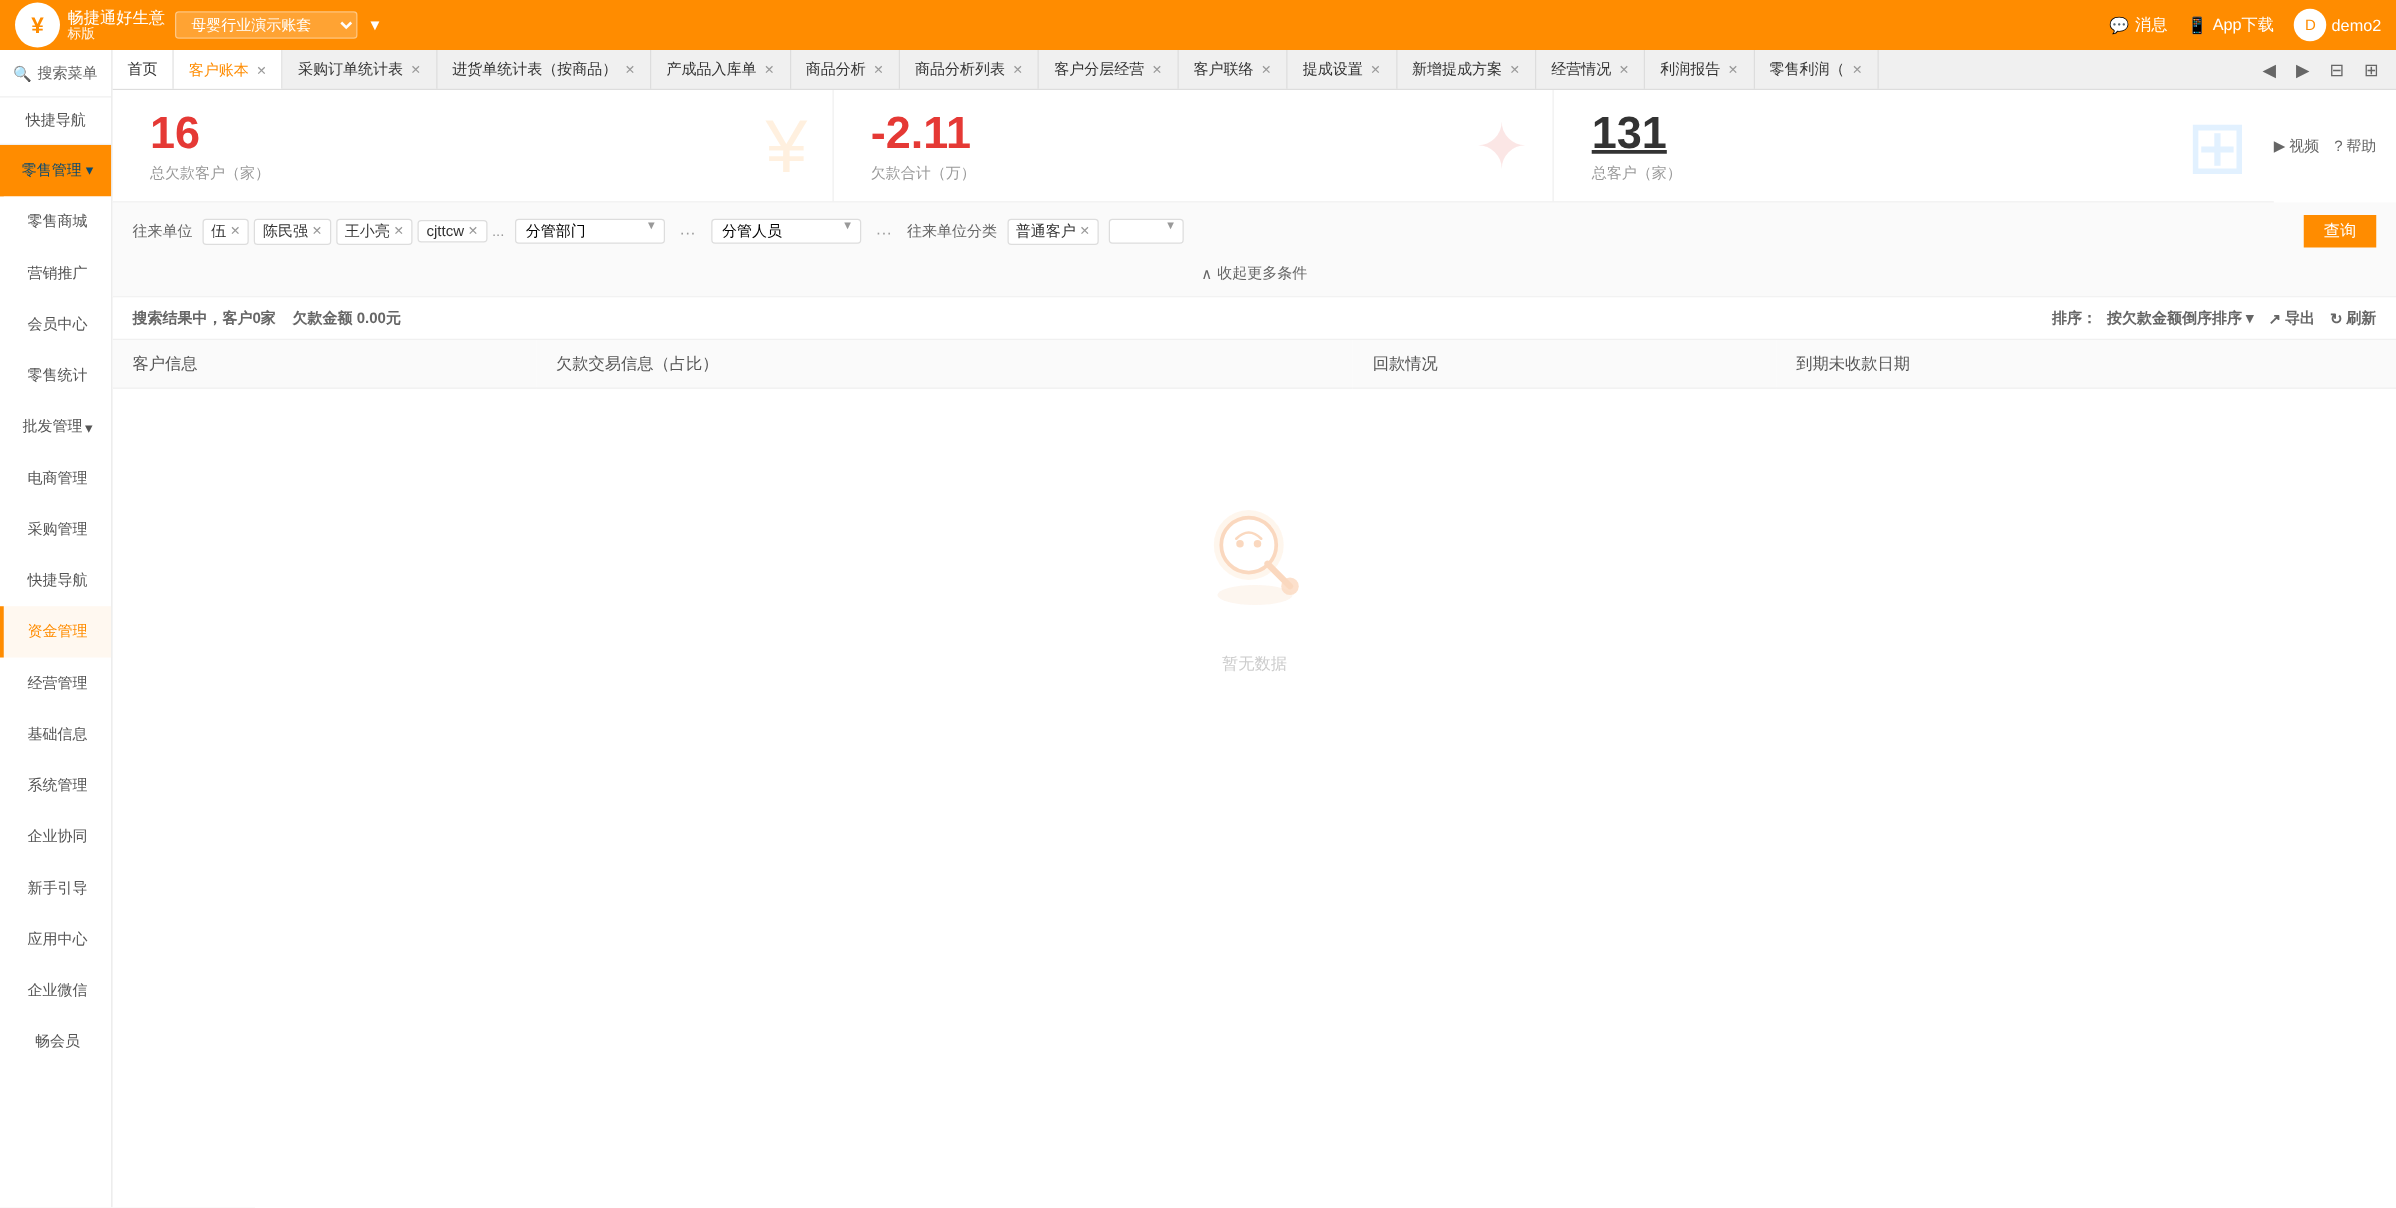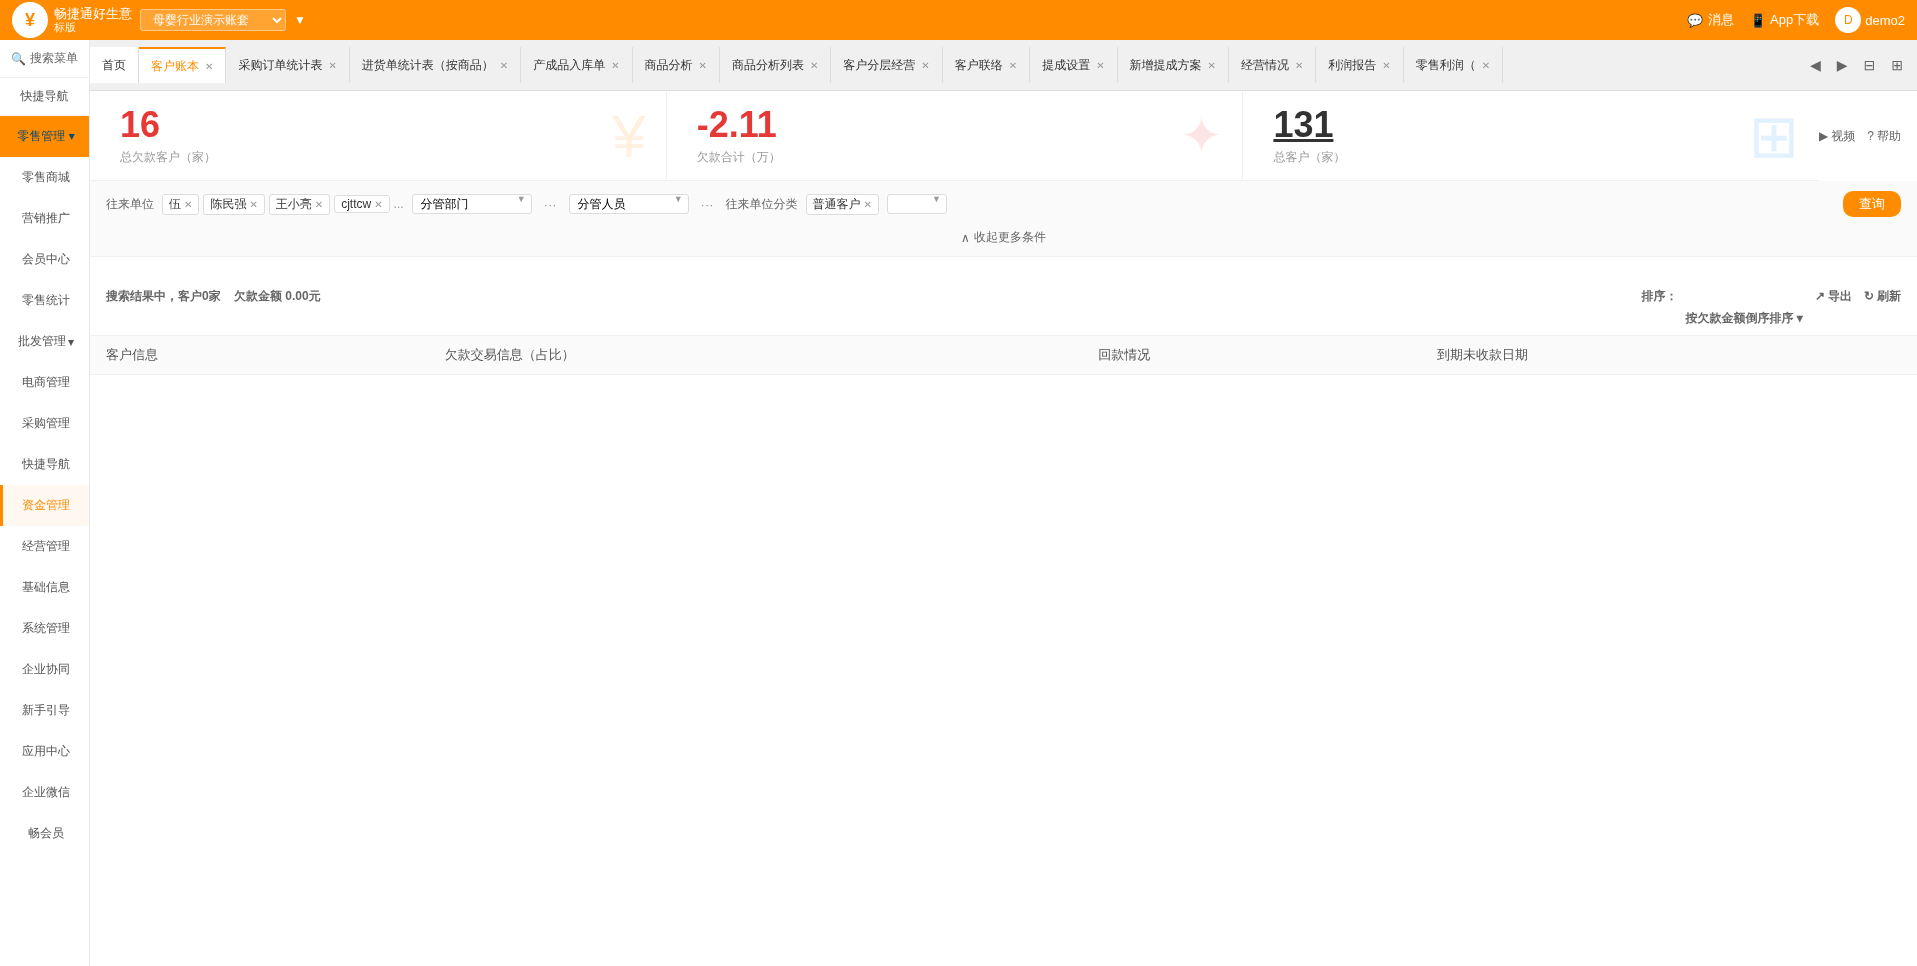--- a/index.html
+++ b/index.html
@@ -27,21 +27,21 @@
     .sidebar-search-btn { background: none; border: none; color: #666; font-size: 12px; cursor: pointer; display: flex; align-items: center; gap: 4px; justify-content: center; width: 100%; }
     .sidebar-nav-btn { padding: 10px 8px; border-bottom: 1px solid #f0f0f0; text-align: center; cursor: pointer; color: #555; font-size: 12px; }
     .sidebar-item { padding: 12px 4px; text-align: center; cursor: pointer; color: #555; font-size: 12px; border-left: 3px solid transparent; }
     .sidebar-item.active { background: #ff8c00; color: #0c4a6e; border-left-color: #ff8c00; }
     .sidebar-item.has-sub { display: flex; align-items: center; justify-content: center; gap: 2px; }
 
     
     .content-area { flex: 1; display: flex; flex-direction: column; overflow: hidden; }
 
     
-    .tab-bar { height: 51px; background: #f0f0f0; display: flex; align-items: center; overflow: hidden; border-bottom: 1px solid #ddd; flex-shrink: 0; }
+    .tab-bar { height: 32px; background: #f0f0f0; display: flex; align-items: center; overflow: hidden; border-bottom: 1px solid #ddd; flex-shrink: 0; }
     .tab-item { height: 36px; padding: 0 12px; display: flex; align-items: center; gap: 6px; font-size: 12px; cursor: pointer; border-right: 1px solid #ddd; white-space: nowrap; flex-shrink: 0; }
     .tab-item.active { background: #fff; color: #ff8c00; border-top: 2px solid #ff8c00; }
     .tab-item.home { background: #fff; }
     .tab-close { font-size: 10px; color: #999; cursor: pointer; }
     .tab-actions { margin-left: auto; display: flex; align-items: center; padding-right: 8px; gap: 4px; }
     .tab-action-btn { padding: 2px 6px; cursor: pointer; color: #666; font-size: 14px; }
 
     
     .page-content { flex: 1; overflow: auto; background: #fff; }
 
@@ -82,21 +82,21 @@
     .result-actions { display: flex; align-items: center; gap: 12px; }
     .result-action { cursor: pointer; color: #666; display: flex; align-items: center; gap: 3px; }
 
     
     .data-table { width: 100%; border-collapse: collapse; }
     .data-table th { background: #fafafa; padding: 10px 16px; text-align: left; font-size: 13px; color: #555; font-weight: normal; border-bottom: 1px solid #f0f0f0; }
     .empty-area { display: flex; flex-direction: column; align-items: center; justify-content: center; padding: 80px 0; color: #ccc; font-size: 13px; }
     .empty-icon { font-size: 80px; margin-bottom: 12px; opacity: 0.4; }
 
     
-    .btn-orange { background: #ff8c00; color: #fff; border: none; border-radius: 10px; padding: 4px 16px; font-size: 13px; cursor: pointer; }
+    .btn-orange { background: #ff8c00; color: #fff; border: none; border-radius: 0; padding: 4px 16px; font-size: 13px; cursor: pointer; }
   </style>
 </head>
 <body>
 
 <div class="app-wrapper">
 
   <div class="top-bar">
     <div class="top-bar-left">
       <div class="logo-area">
         <div class="logo-icon">¥</div>
@@ -359,21 +359,21 @@
 
         <div class="search-result-bar">
           <div>
             <span>搜索结果中，客户0家</span>
             &nbsp;&nbsp;
             <span>欠款金额 0.00元</span>
           </div>
           <div class="result-actions">
             <div class="result-sort">
               <span>排序：</span>
-              <span style="cursor:pointer;margin-top:45px;">
+              <span style="cursor:pointer;">
                 按欠款金额倒序排序
                 <span>▾</span>
               </span>
             </div>
             <span class="result-action">
               <span>↗</span>
               <span>导出</span>
             </span>
             <span class="result-action">
               <span>↻</span>
@@ -388,17 +388,33 @@
               <th>客户信息</th>
               <th>欠款交易信息（占比）</th>
               <th>回款情况</th>
               <th>到期未收款日期</th>
             </tr>
           </thead>
           <tbody>
           </tbody>
         </table>
 
+        <div class="empty-area">
+          <div class="empty-icon">
+            
+            <svg width="100" height="100" viewBox="0 0 100 100" fill="none" xmlns="http://www.w3.org/2000/svg">
+              <ellipse cx="50" cy="85" rx="30" ry="8" fill="#f5d0b0" opacity="0.5"></ellipse>
+              <circle cx="45" cy="45" r="28" fill="#fde0c0" opacity="0.7"></circle>
+              <circle cx="45" cy="45" r="22" fill="#fff" stroke="#f5a060" stroke-width="3"></circle>
+              <line x1="60" y1="60" x2="78" y2="78" stroke="#f5a060" stroke-width="5" stroke-linecap="round"></line>
+              <circle cx="78" cy="78" r="7" fill="#f5a060" opacity="0.8"></circle>
+              <path d="M35 40 Q45 30 55 40" stroke="#f5a060" stroke-width="2" fill="none" stroke-linecap="round"></path>
+              <circle cx="38" cy="44" r="3" fill="#f5a060"></circle>
+              <circle cx="52" cy="44" r="3" fill="#f5a060"></circle>
+            </svg>
+          </div>
+          <div>暂无数据</div>
+        </div>
 
       </div>
     </div>
   </div>
 </div>
 
 </body></html>

